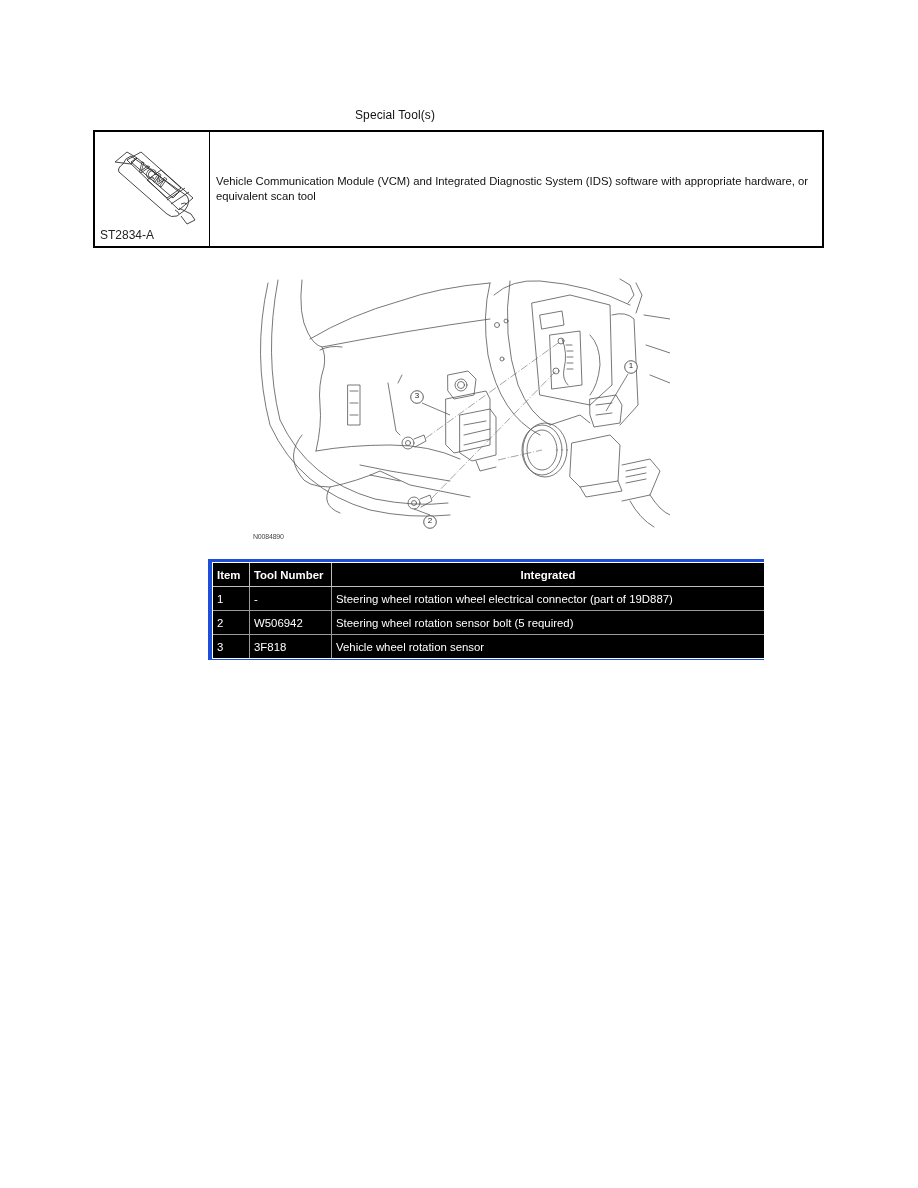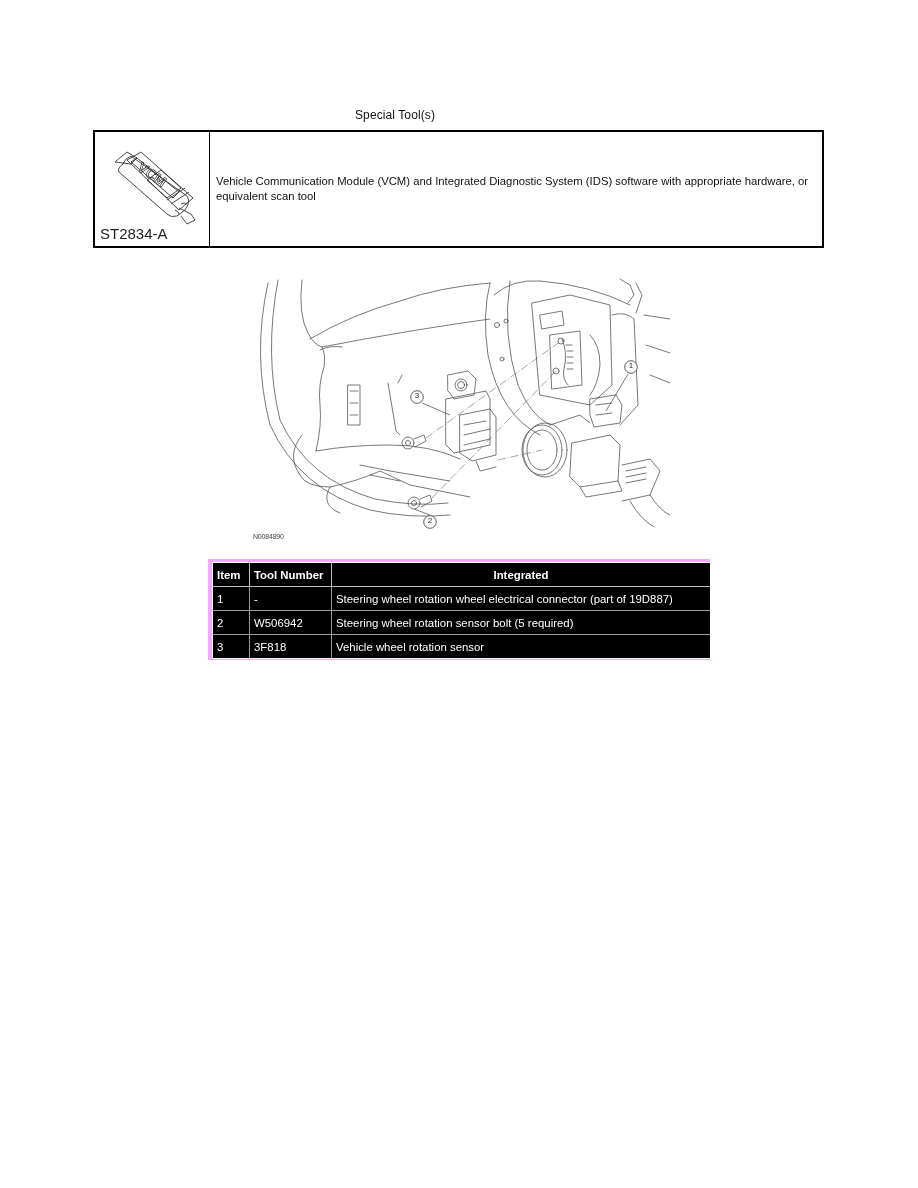--- a/index.html
+++ b/index.html
@@ -44,21 +44,21 @@
     }
     .tool-image-cell svg {
       position: absolute;
       left: 6px;
       top: 8px;
     }
     .tool-code {
       position: absolute;
       left: 5px;
       bottom: 4px;
-      font-size: 15px;
+      font-size: 12px;
       color: #222;
     }
     .tool-desc-cell {
       flex: 1;
       display: flex;
       align-items: center;
       padding: 8px 6px;
       padding-bottom: 8px;
       font-size: 11.3px;
       line-height: 15px;
@@ -81,23 +81,23 @@
       left: 3px;
       top: 258px;
       font-size: 7px;
       color: #444;
       letter-spacing: -0.2px;
     }
     .parts-wrap {
       position: absolute;
       left: 208px;
       top: 559px;
-      width: 502px;
+      width: 556px;
       height: 101px;
-      background: #f0abfc;
+      background: #1d4ed8;
       box-sizing: border-box;
       padding: 4px 0 5px 5px;
     }
     table.parts {
       width: 100%;
       height: 100%;
       border-collapse: collapse;
       background: #000;
       color: #fff;
       font-size: 11.4px;

